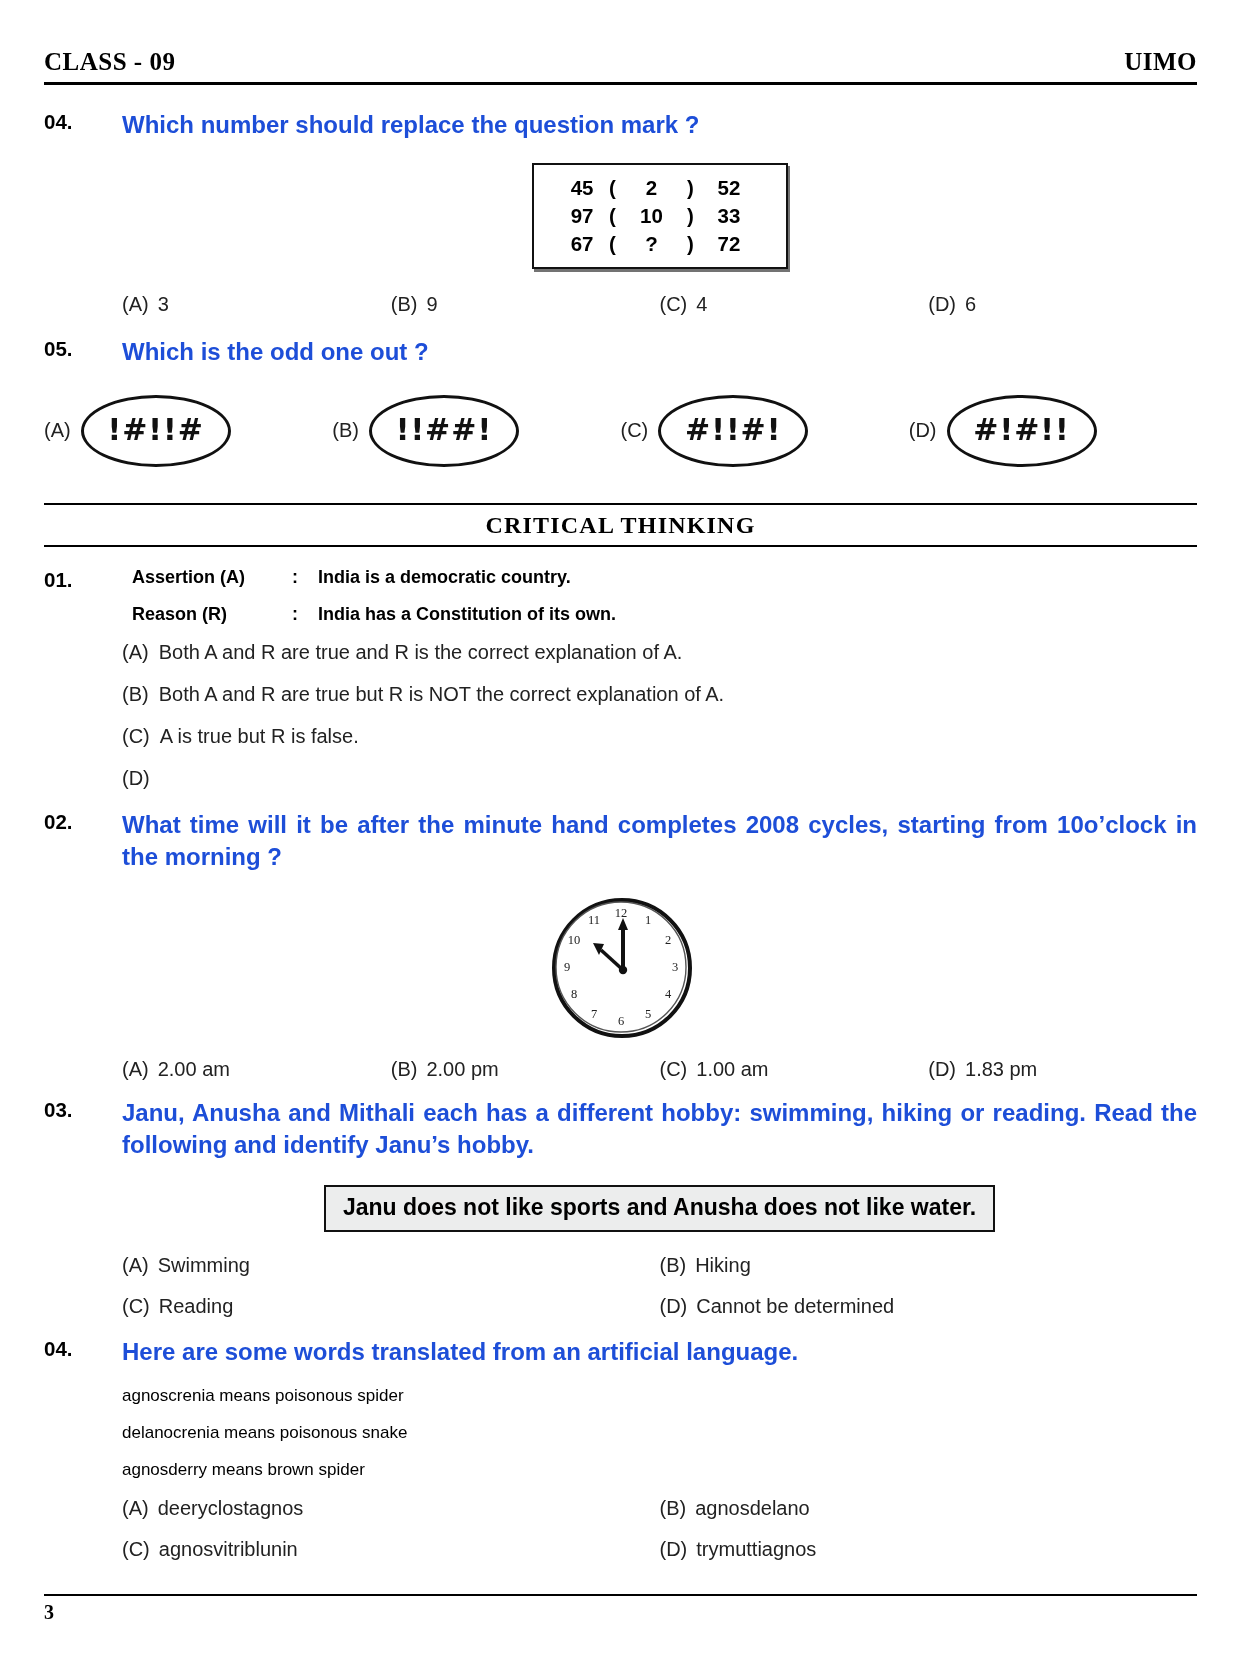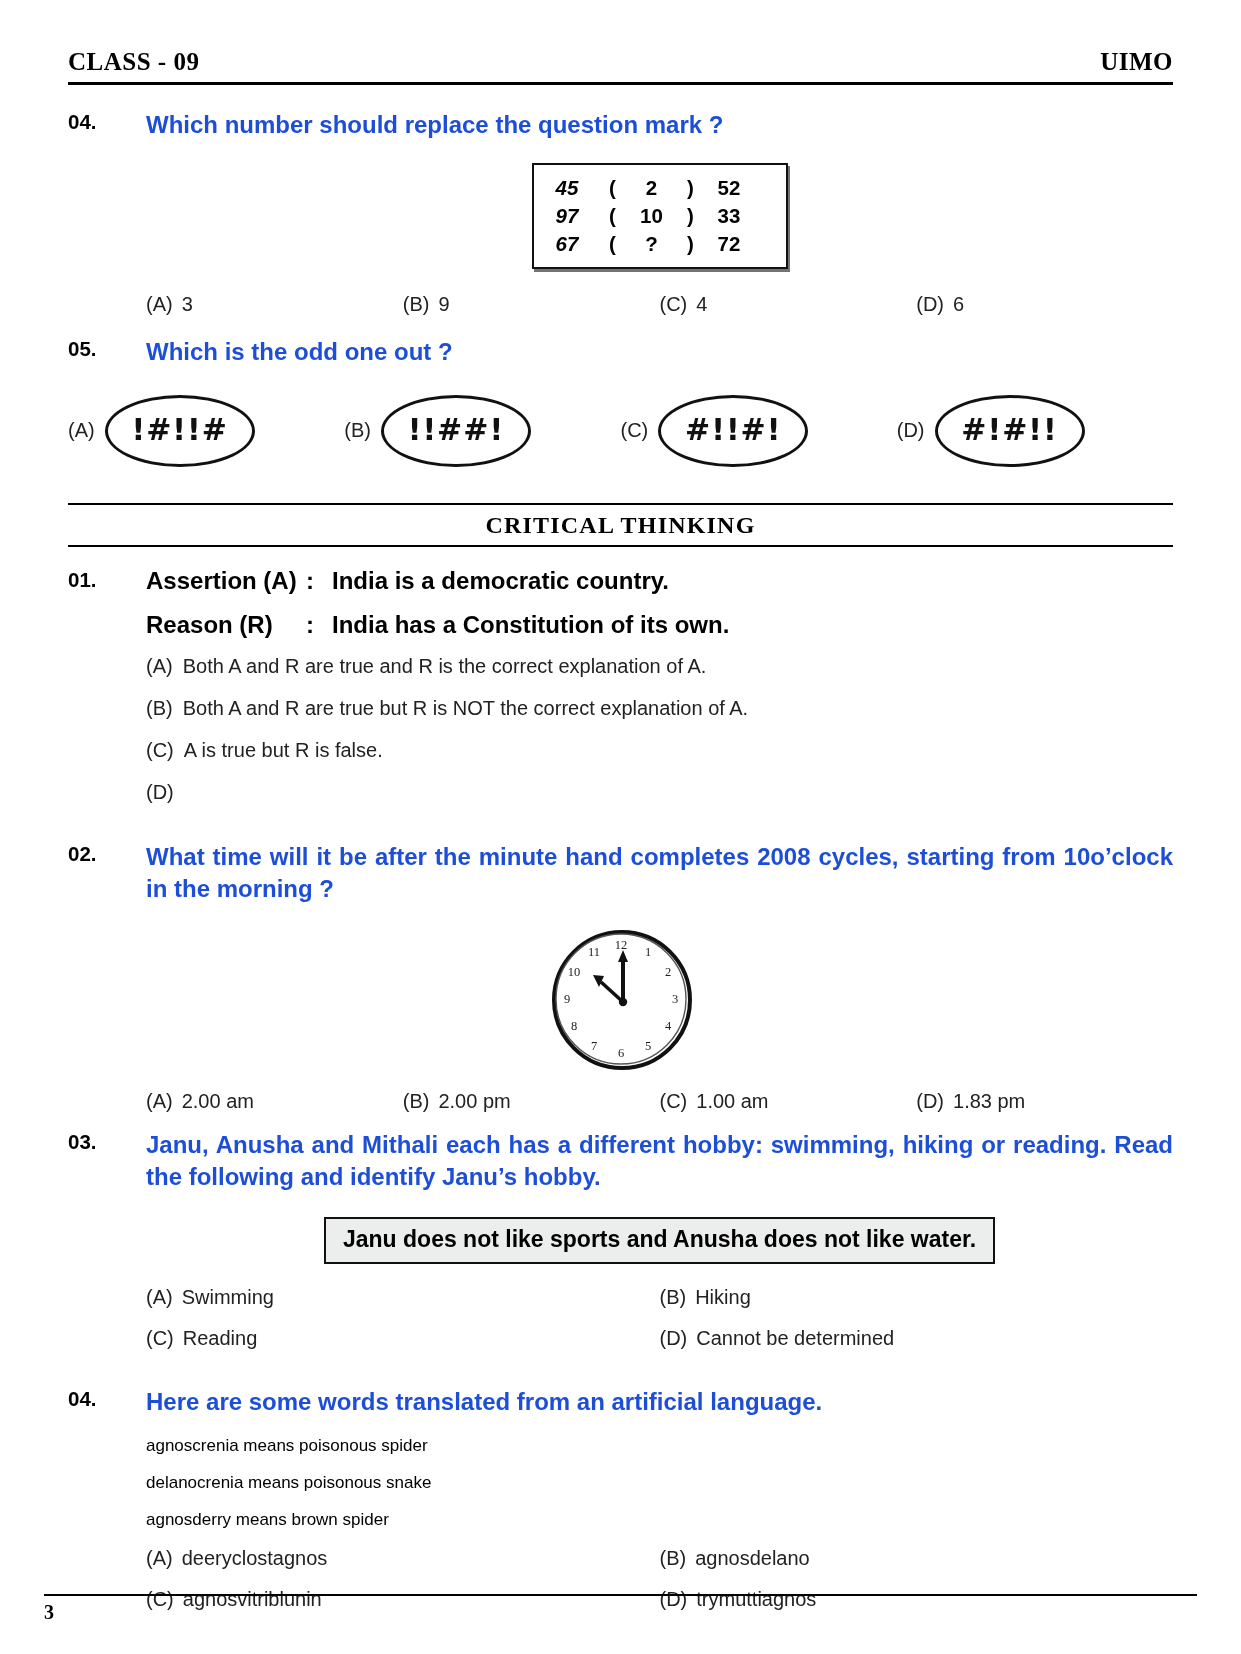--- a/index.html
+++ b/index.html
@@ -14,21 +14,21 @@
     font-family: "Liberation Sans", sans-serif;
     color: #1a1a1a;
     position: relative;
     overflow: hidden;
   }
   .page {
     position: relative;
     width: 1241px;
     height: 1654px;
     box-sizing: border-box;
-    padding: 0 68px;
+    padding: 0 44px;
   }
 
   
   .page-header {
     display: flex;
     justify-content: space-between;
     align-items: flex-end;
     padding-top: 48px;
     padding-bottom: 6px;
   }
@@ -41,21 +41,20 @@
   }
   .rule-thick {
     border-bottom: 3px solid #000;
     margin-bottom: 0;
   }
 
   
   .q-row {
     display: flex;
     align-items: flex-start;
-    margin-top: 18px;
   }
   .q-num {
     width: 78px;
     flex: 0 0 78px;
     font-weight: bold;
     font-size: 20.5px;
     color: #000;
     padding-top: 1px;
   }
   .q-body {
@@ -125,21 +124,21 @@
     border-collapse: collapse;
     font-weight: bold;
     font-size: 20.5px;
     color: #000;
   }
   .numbox td {
     padding: 2px 6px;
     text-align: center;
     white-space: pre;
   }
-  .numbox td.c-left { text-align: left; width: 38px; font-style: italic; }
+  .numbox td.c-left { text-align: right; width: 38px; }
   .numbox td.c-paren { width: 14px; }
   .numbox td.c-mid { width: 40px; }
   .numbox td.c-right { text-align: left; width: 46px; padding-left: 14px; }
 
   
   .ellipse-row {
     display: flex;
     align-items: center;
     margin-top: 26px;
   }
@@ -184,23 +183,24 @@
     font-size: 24px;
     letter-spacing: 1.2px;
     padding: 7px 0 6px 0;
     color: #000;
   }
 
   
   .ar-line {
     display: flex;
     font-weight: bold;
-    font-size: 24px;
+    font-size: 18px;
     color: #000;
     padding-bottom: 16px;
+    margin-left: 10px;
   }
   .ar-key { width: 160px; flex: 0 0 160px; }
   .ar-colon { width: 26px; flex: 0 0 26px; }
   .ar-val { flex: 1 1 auto; }
 
   
   .clock-wrap {
     display: flex;
     justify-content: center;
     margin-top: 18px;

